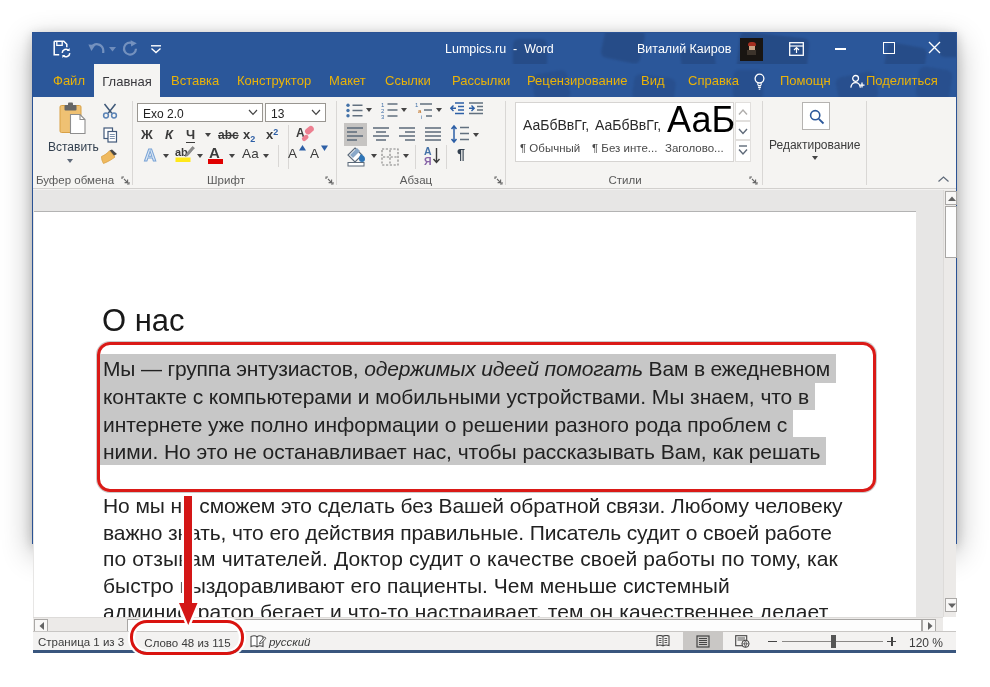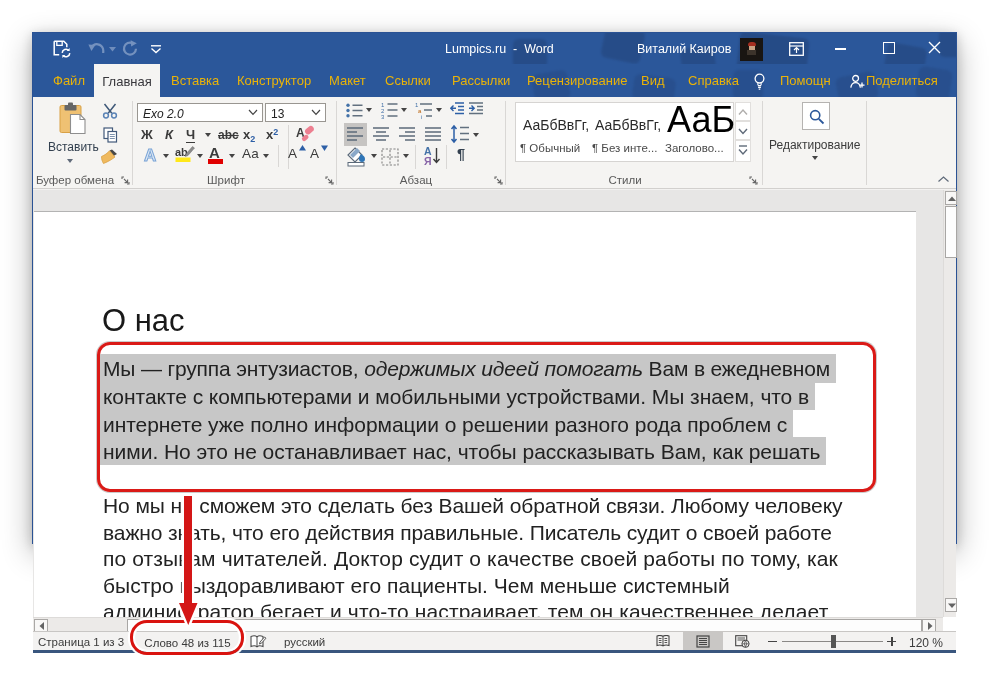--- a/index.html
+++ b/index.html
@@ -166,21 +166,21 @@
       <path d="M11 1.5 l5 4.5 l-3.5 2 l-4-5.5 z" fill="#474747"></path>
       <path d="M8.5 2.8 l5.5 6.2 c-2.5 2-6.5 4.5-11.5 6.5 c-1.5-2.5-2-4.5-2-7 c3.5-1.5 5.5-3 8-5.7 z" fill="#efb95e" stroke="#d9a145" stroke-width=".8"></path>
     </svg>
     <div class="glabel" style="left:42px;">Буфер обмена</div>
     <svg class="dlg" style="left:88px;top:79px;" width="9" height="9" viewBox="0 0 9 9">
       <path d="M1 3 V1 h2 M8 6 v2 h-2" fill="none" stroke="#666" stroke-width="1.1"></path>
       <path d="M3 3 l3.4 3.4 M6.6 3.6 v3 h-3" fill="none" stroke="#666" stroke-width="1.1"></path>
     </svg>
     <div class="gsep" style="left:99px;"></div>
 
-    <div class="combo" style="left:104px;top:6px;width:126px;font-style:italic;">
+    <div class="combo" style="left:104px;top:6px;width:126px;">
         <span>Exo 2.0</span>
       <svg class="cv" width="10" height="7" viewBox="0 0 10 7">
           <path d="M1 1 l4 4.4 L9 1" fill="none" stroke="#444" stroke-width="1.2"></path>
         </svg>
       </div>
     <div class="combo" style="left:232px;top:6px;width:61px;">
         <span>13</span>
       <svg class="cv" width="10" height="7" viewBox="0 0 10 7">
           <path d="M1 1 l4 4.4 L9 1" fill="none" stroke="#444" stroke-width="1.2"></path>
         </svg>
@@ -386,21 +386,21 @@
   </div>
   <div id="statusbar">
     <div class="stxt" style="left:5px;">Страница 1 из 3</div>
     <div class="stxt" style="left:107px;width:95px;text-align:center;top:4.5px;">Слово 48 из 115</div>
 
     <svg class="abs" style="left:217px;top:3px;" width="17" height="14" viewBox="0 0 17 14">
       <path d="M1 1.5 c2.5-1 4.5-1 6 0.3 c1.5-1.3 3.5-1.3 6-0.3 v10 c-2.5-1-4.5-1-6 0.3 c-1.5-1.3-3.5-1.3-6-0.3 z" fill="#fdfdfd" stroke="#4a4a4a" stroke-width="1.1"></path>
       <path d="M7 1.8 v10" stroke="#4a4a4a" stroke-width="1"></path>
       <path d="M10 7 l4.5-5 l1.5 1.2 l-4.5 5 l-2 .8 z" fill="#f3f2f1" stroke="#4a4a4a" stroke-width=".9"></path>
     </svg>
-    <div class="stxt" style="left:251px;">русский</div>
+    <div class="stxt" style="left:236px;font-style:italic;">русский</div>
 
     <svg class="abs" style="left:623px;top:3px;" width="14" height="13" viewBox="0 0 14 13">
       <path d="M1 1 c2-0.8 4-0.8 6 0.3 c2-1.1 4-1.1 6-0.3 v9.5 c-2-0.8-4-0.8-6 0.3 c-2-1.1-4-1.1-6-0.3 z" fill="none" stroke="#444" stroke-width="1.1"></path>
       <path d="M7 1.3 v9.8" stroke="#444" stroke-width="1"></path>
       <path d="M2.8 3.5 h2.7 M2.8 5.5 h2.7 M2.8 7.5 h2.7 M8.5 3.5 h2.7 M8.5 5.5 h2.7 M8.5 7.5 h2.7" stroke="#444" stroke-width=".9"></path>
     </svg>
     <div class="abs" style="left:650px;top:0;width:40px;height:19px;background:#c9c7c5;"></div>
     <svg class="abs" style="left:663px;top:3px;" width="14" height="13" viewBox="0 0 14 13">
       <rect x="1" y="1" width="12" height="11" fill="none" stroke="#444" stroke-width="1.2"></rect>
       <path d="M3 3.5 h8 M3 5.5 h8 M3 7.5 h8 M3 9.5 h8" stroke="#444" stroke-width="1"></path>

